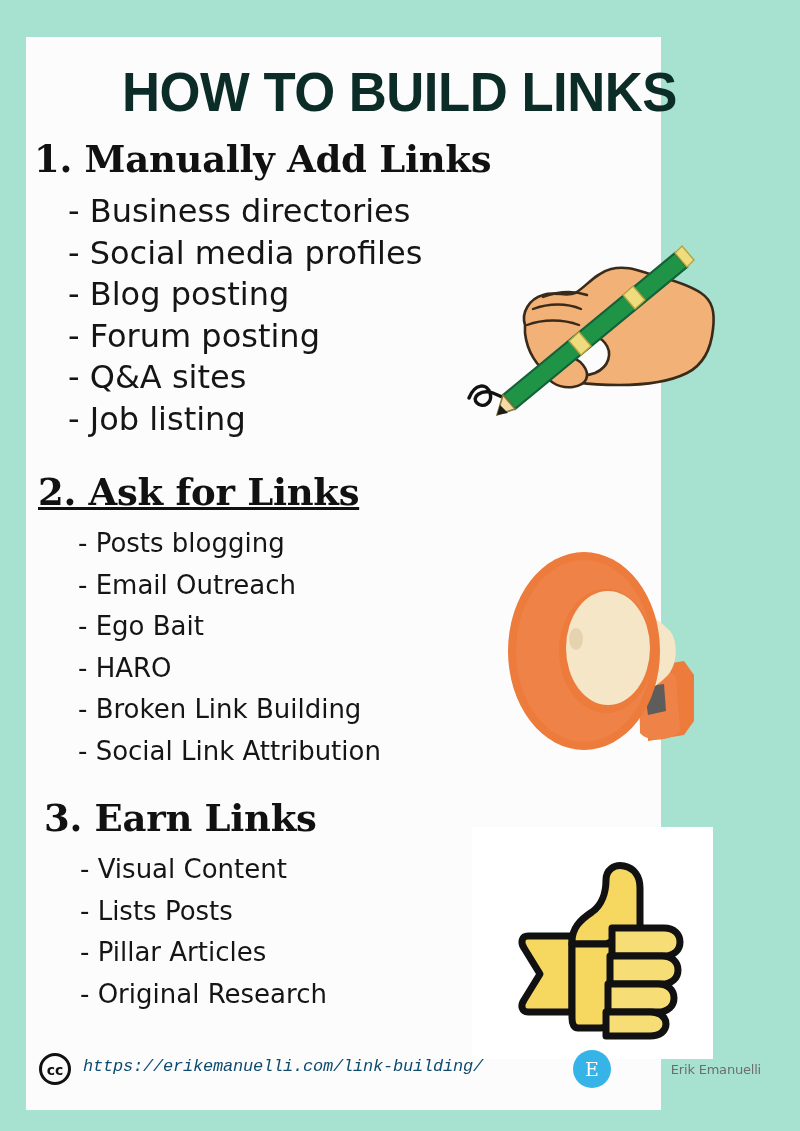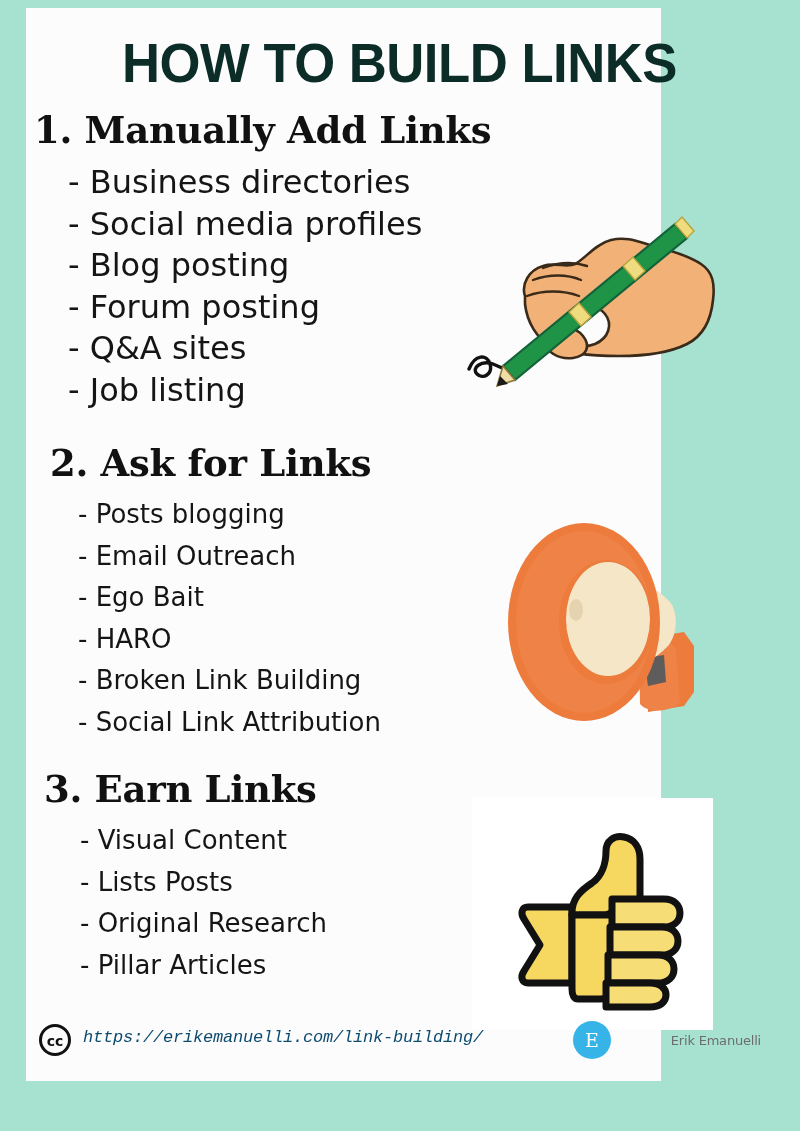--- a/index.html
+++ b/index.html
@@ -19,21 +19,21 @@
     position: relative;
     width: 800px;
     height: 1131px;
     background: #a7e2d1;
   }
 
   
   #card {
     position: absolute;
     left: 26px;
-    top: 8px;
+    top: 37px;
     width: 635px;
     height: 1073px;
     background: #fcfcfd;
   }
 
   
   .poster-title {
     position: absolute;
     left: 0;
     top: 22px;
@@ -84,22 +84,23 @@
     margin-top: 13px;
     margin-left: 42px;
     font-size: 32px;
     line-height: 41.5px;
   }
 
   
   #section-2 { top: 437px; }
   #section-2 .sec-head {
     font-size: 37px;
-    margin-left: 24px;
+    margin-left: 12px;
     letter-spacing: -0.3px;
+    text-decoration: underline;
   }
   #section-2 .bullets {
     margin-top: 12px;
     margin-left: 52px;
     font-size: 26px;
     line-height: 41.5px;
   }
 
   
   #section-3 { top: 763px; }
@@ -268,22 +269,22 @@
       <ellipse cx="78" cy="104" rx="7" ry="11" fill="#e4d3ae"></ellipse>
     </svg>
 
     <div id="illus-thumb-panel"></div>
 
     <div class="section" id="section-3">
       <div class="sec-head">3. Earn Links</div>
       <ul class="bullets">
         <li>- Visual Content</li>
         <li>- Lists Posts</li>
+        <li>- Pillar Articles</li>
         <li>- Original Research</li>
-        <li>- Pillar Articles</li>
       </ul>
     </div>
 
     <svg class="illus" id="illus-thumb" viewBox="0 0 200 200">
       <g stroke="#111111" stroke-width="7" stroke-linejoin="round" stroke-linecap="round">
 
         <path d="M22 84 L66 84 L66 160 L22 160 C16 160, 14 154, 18 148 L34 122 L18 96 C14 90, 16 84, 22 84 Z" fill="#f6d760"></path>
 
         <path d="M66 90 C66 76, 74 68, 86 60 C96 53, 100 40, 100 28
                  C100 18, 108 12, 118 14 C128 16, 134 24, 134 36

